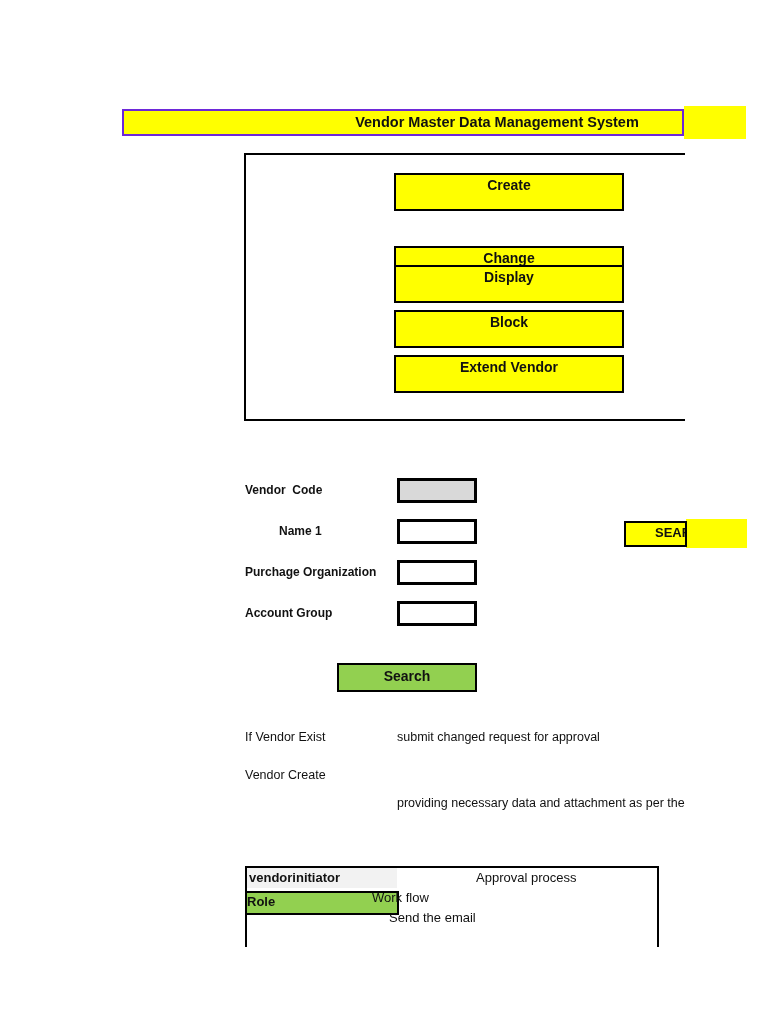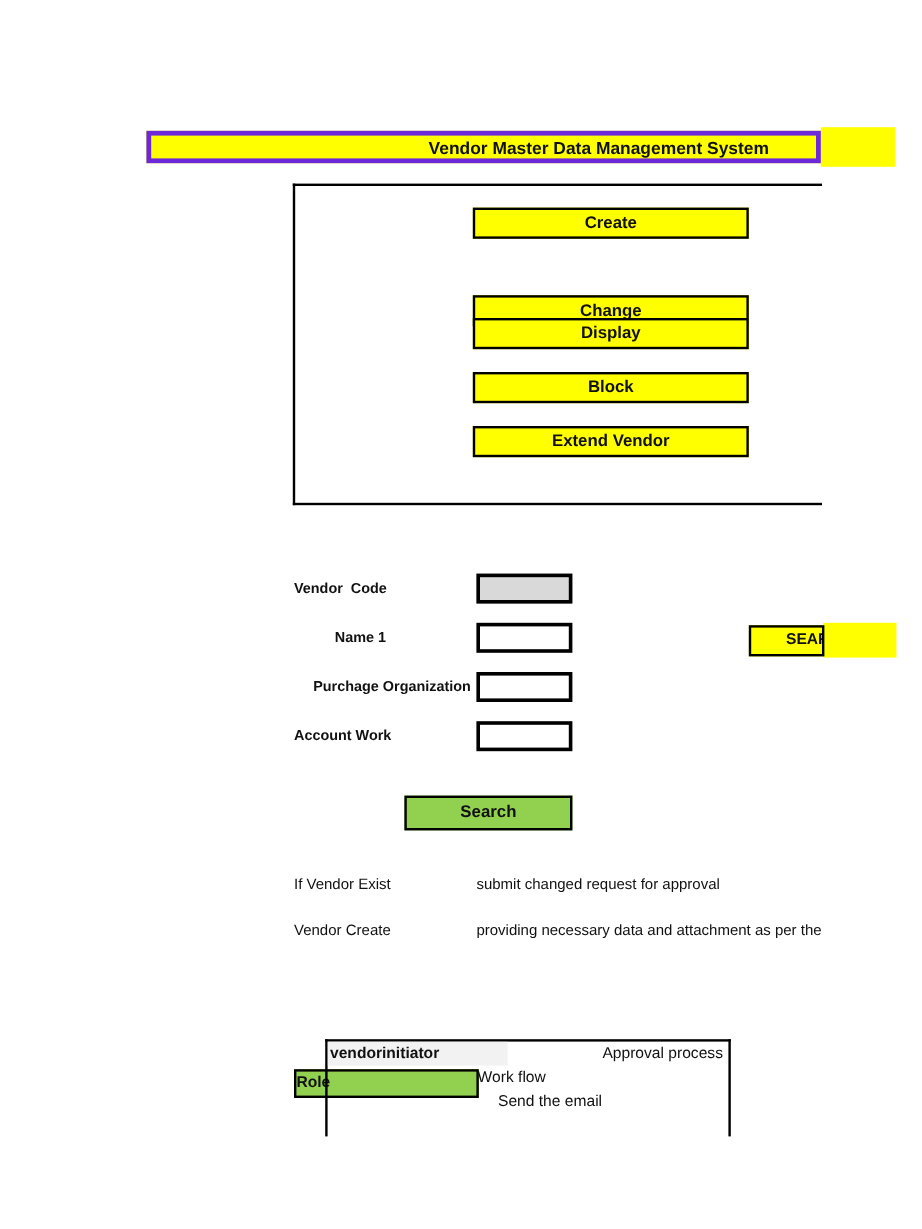--- a/index.html
+++ b/index.html
@@ -1,48 +1,48 @@
 <!DOCTYPE html>
 <html><head>
 <meta charset="utf-8">
 <style>
   * { margin:0; padding:0; box-sizing:border-box; }
   html,body { width:768px; height:1024px; background:#fff; font-family:"Liberation Sans", sans-serif; color:#111; }
   .page { position:relative; width:768px; height:1024px; background:#ffffff; overflow:hidden; }
 
   
   .title-ext { position:absolute; left:684px; top:106px; width:62px; height:33px; background:#ffff00; }
-  .title-bar { position:absolute; left:122px; top:109px; width:562px; height:27px; background:#ffff00; border:4px solid #6d28d9; overflow:visible; }
+  .title-bar { position:absolute; left:122px; top:109px; width:562px; height:27px; background:#ffff00; border:2px solid #6d28d9; overflow:visible; }
   .title-text { position:absolute; left:0; top:0; width:746px; height:23px; line-height:23px; text-align:center; font-weight:bold; font-size:14.5px; white-space:nowrap; }
 
   
   .menu-box { position:absolute; left:244px; top:153px; width:441px; height:268px; border:2.5px solid #000; border-right:none; background:transparent; }
-  .menu-btn { position:absolute; left:148px; width:230px; height:26px; background:#ffff00; border:2.5px solid #000; text-align:center; font-weight:bold; font-size:14px; line-height:21px; cursor:default; }
+  .menu-btn { position:absolute; left:148px; width:230px; height:38px; background:#ffff00; border:2.5px solid #000; text-align:center; font-weight:bold; font-size:14px; line-height:21px; cursor:default; }
   .mb0{top:18px;} .mb1{top:64px;margin-top:27px;} .mb2{top:110px;} .mb3{top:155px;} .mb4{top:200px;}
 
   
   .f-label { position:absolute; left:245px; font-weight:bold; font-size:12px; white-space:pre; }
   .f-box { position:absolute; left:397px; width:80px; height:25px; border:3px solid #000; background:#fff; }
   .f-box.gray { background:#d9d9d9; }
 
   
   .side-search-ext { position:absolute; left:686px; top:519px; width:61px; height:29px; background:#ffff00; }
   .side-search { position:absolute; left:624px; top:521px; width:63px; height:26px; background:#ffff00; border:2.5px solid #000; overflow:hidden; font-weight:bold; font-size:13px; line-height:20px; padding-left:29px; white-space:nowrap; }
 
   
   .search-btn { position:absolute; left:337px; top:663px; width:140px; height:29px; background:#92d050; border:2.5px solid #000; text-align:center; font-weight:bold; font-size:14px; line-height:23px; cursor:default; }
 
   
   .note-label { position:absolute; left:245px; font-size:12.5px; }
   .note-text { position:absolute; left:397px; font-size:12.5px; white-space:nowrap; }
-  .clip { max-width:350px; overflow:hidden; }
+  .clip { max-width:350px; overflow:hidden;margin-top:28px; }
 
   
   .role-header { position:absolute; left:245px; top:891px; width:154px; height:24px; background:#92d050; border:2.5px solid #000; text-align:left; font-weight:bold; font-size:13px; line-height:18px; }
-  .wf-body { position:absolute; left:245px; top:866px; width:338px; height:81px; border:2.5px solid #000; border-bottom:none; overflow:hidden;margin-left:26px; }
+  .wf-body { position:absolute; left:245px; top:866px; width:414px; height:81px; border:2.5px solid #000; border-bottom:none; overflow:hidden; }
   .wf-row { position:absolute; left:0; width:100%; height:20px; }
   .wr0{top:0;} .wr1{top:20px;} .wr2{top:40px;} .wr3{top:60px;}
   .role-cell { position:absolute; left:0; top:0; width:150px; height:20px; background:#f2f2f2; font-weight:bold; font-size:13px; line-height:20px; padding-left:2px; white-space:nowrap; }
   .action { position:absolute; top:0; font-size:13px; line-height:20px; white-space:nowrap; }
   .ac0{left:229px;} .ac1{left:125px;} .ac2{left:142px;} .ac3{left:222px;}
 </style>
 </head>
 <body>
 
 <div class="page">
@@ -59,24 +59,24 @@
     <div class="menu-btn mb3">Block</div>
     <div class="menu-btn mb4">Extend Vendor</div>
   </div>
 
   <div class="f-label" style="top:483px;">Vendor  Code</div>
   <div class="f-box gray" style="top:478px;"></div>
 
   <div class="f-label" style="top:524px;padding-left:34px;">Name 1</div>
   <div class="f-box" style="top:519px;"></div>
 
-  <div class="f-label" style="top:565px;margin-left:16px;">Purchage Organization</div>
+  <div class="f-label" style="top:565px;">Purchage Organization</div>
   <div class="f-box" style="top:560px;"></div>
 
-  <div class="f-label" style="top:606px;">Account Work</div>
+  <div class="f-label" style="top:606px;">Account Group</div>
   <div class="f-box" style="top:601px;"></div>
 
   <div class="side-search-ext"></div>
   <div class="side-search">SEARCH</div>
 
   <div class="search-btn">Search</div>
 
   <div class="note-label" style="top:730px;">If Vendor Exist</div>
   <div class="note-text" style="top:730px;">submit changed request for approval</div>
 

